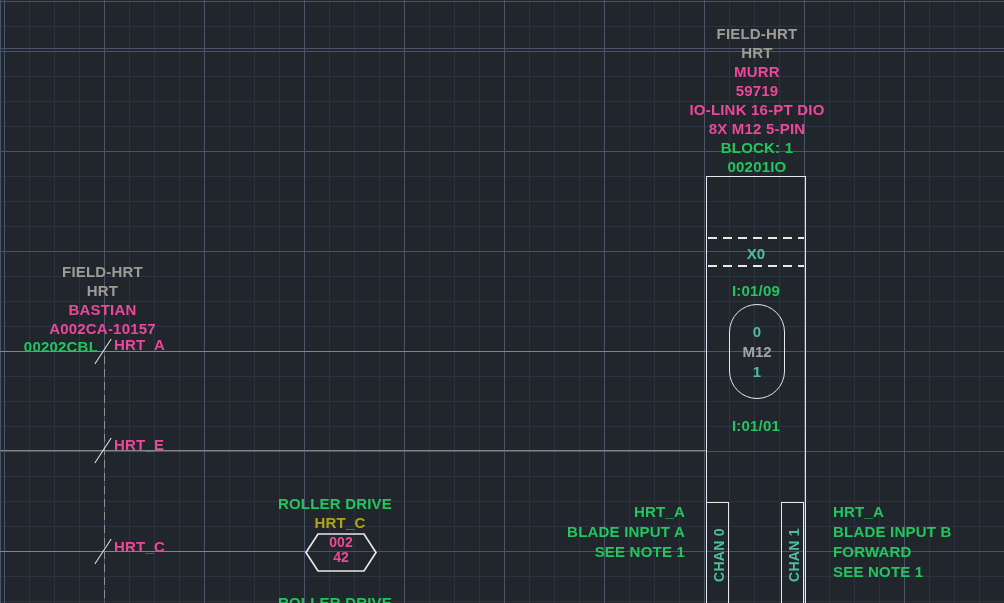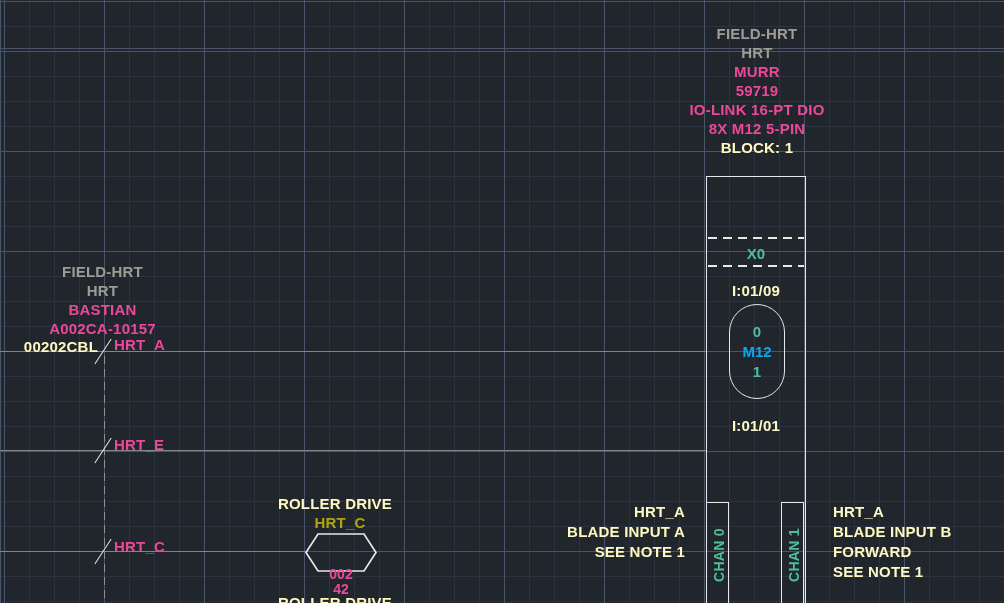--- a/index.html
+++ b/index.html
@@ -9,23 +9,23 @@
     background-image:
       repeating-linear-gradient(to right,#4a5468 0 1px,transparent 1px 100px),
       repeating-linear-gradient(to bottom,#4a5468 0 1px,transparent 1px 100px),
       repeating-linear-gradient(to right,#2c3340 0 1px,transparent 1px 25px),
       repeating-linear-gradient(to bottom,#2c3340 0 1px,transparent 1px 25px);
     background-position:4px 0,0 51px,4px 0,0 1px;}
   .topline{position:absolute;left:0;top:1px;width:1004px;height:1px;background:#4a5468;}
   .t{position:absolute;font-weight:bold;font-size:15px;line-height:19px;letter-spacing:.2px;white-space:nowrap;}
   .c-gray{color:#9d9d96;}
   .c-steel{color:#ec4899;}
-  .c-blue{color:#fef9c3;}
+  .c-blue{color:#22c55e;}
   .c-teal{color:#4fbd9d;}
-  .c-green{color:#0ea5e9;}
+  .c-green{color:#a3a3a3;}
   .c-yellow{color:#b1a313;}
   .blk{text-align:center;}
   .blk div{height:19px;}
   .wire{position:absolute;height:1.4px;background:#81868e;}
   .slash{position:absolute;width:30px;height:0;border-top:1.7px solid #e8e8e8;transform:rotate(-57deg);}
   .cabledash{position:absolute;left:104px;top:356px;width:1.3px;height:247px;
     background:repeating-linear-gradient(to bottom,#8d9299 0 8px,transparent 8px 13px);}
   .module-rect{position:absolute;left:706px;top:176px;width:98px;height:430px;
     border:1.7px solid #e8e8e8;border-bottom:none;}
   .hdash{position:absolute;left:708px;width:96px;height:1.7px;
@@ -34,21 +34,21 @@
     border:1.7px solid #e8e8e8;border-radius:30px;
     display:flex;flex-direction:column;align-items:center;justify-content:center;gap:3px;}
   .stadium div{line-height:17px;font-weight:bold;font-size:15px;}
   .chanbox{position:absolute;top:502px;width:21px;height:104px;
     border:1.7px solid #e8e8e8;border-bottom:none;}
   .chantext{position:absolute;font-weight:bold;font-size:14px;letter-spacing:.3px;white-space:nowrap;
     transform:translate(-50%,-50%) rotate(-90deg);}
   .ann{position:absolute;font-weight:bold;font-size:15px;line-height:20px;letter-spacing:.2px;}
   .ann div{height:20px;white-space:nowrap;}
   .hexwrap{position:absolute;left:305px;top:532px;}
-  .hexlabels{position:absolute;left:307px;top:567px;width:68px;text-align:center;}
+  .hexlabels{position:absolute;left:307px;top:535px;width:68px;text-align:center;}
   .hexlabels div{height:15px;font-size:14px;line-height:15px;font-weight:bold;}
 </style>
 </head>
 <body>
 
 <div class="canvas">
   <div class="grid"></div>
   <div class="topline"></div>
 
   <div class="wire" style="left:0;top:351px;width:706px"></div>
@@ -73,20 +73,21 @@
   <div class="t c-steel" style="left:114px;top:537px">HRT_C</div>
 
   <div class="t blk" style="left:657px;top:24px;width:200px">
     <div class="c-gray">FIELD-HRT</div>
     <div class="c-gray">HRT</div>
     <div class="c-steel">MURR</div>
     <div class="c-steel">59719</div>
     <div class="c-steel">IO-LINK 16-PT DIO</div>
     <div class="c-steel">8X M12 5-PIN</div>
     <div class="c-blue">BLOCK: 1</div>
+    <div class="c-blue">00201IO</div>
   </div>
 
   <div class="module-rect"></div>
   <div class="hdash" style="top:237px"></div>
   <div class="hdash" style="top:265px"></div>
   <div class="t c-teal blk" style="left:707px;top:244px;width:98px">X0</div>
 
   <div class="t c-blue blk" style="left:707px;top:281px;width:98px">I:01/09</div>
   <div class="stadium">
     <div class="c-teal">0</div>

